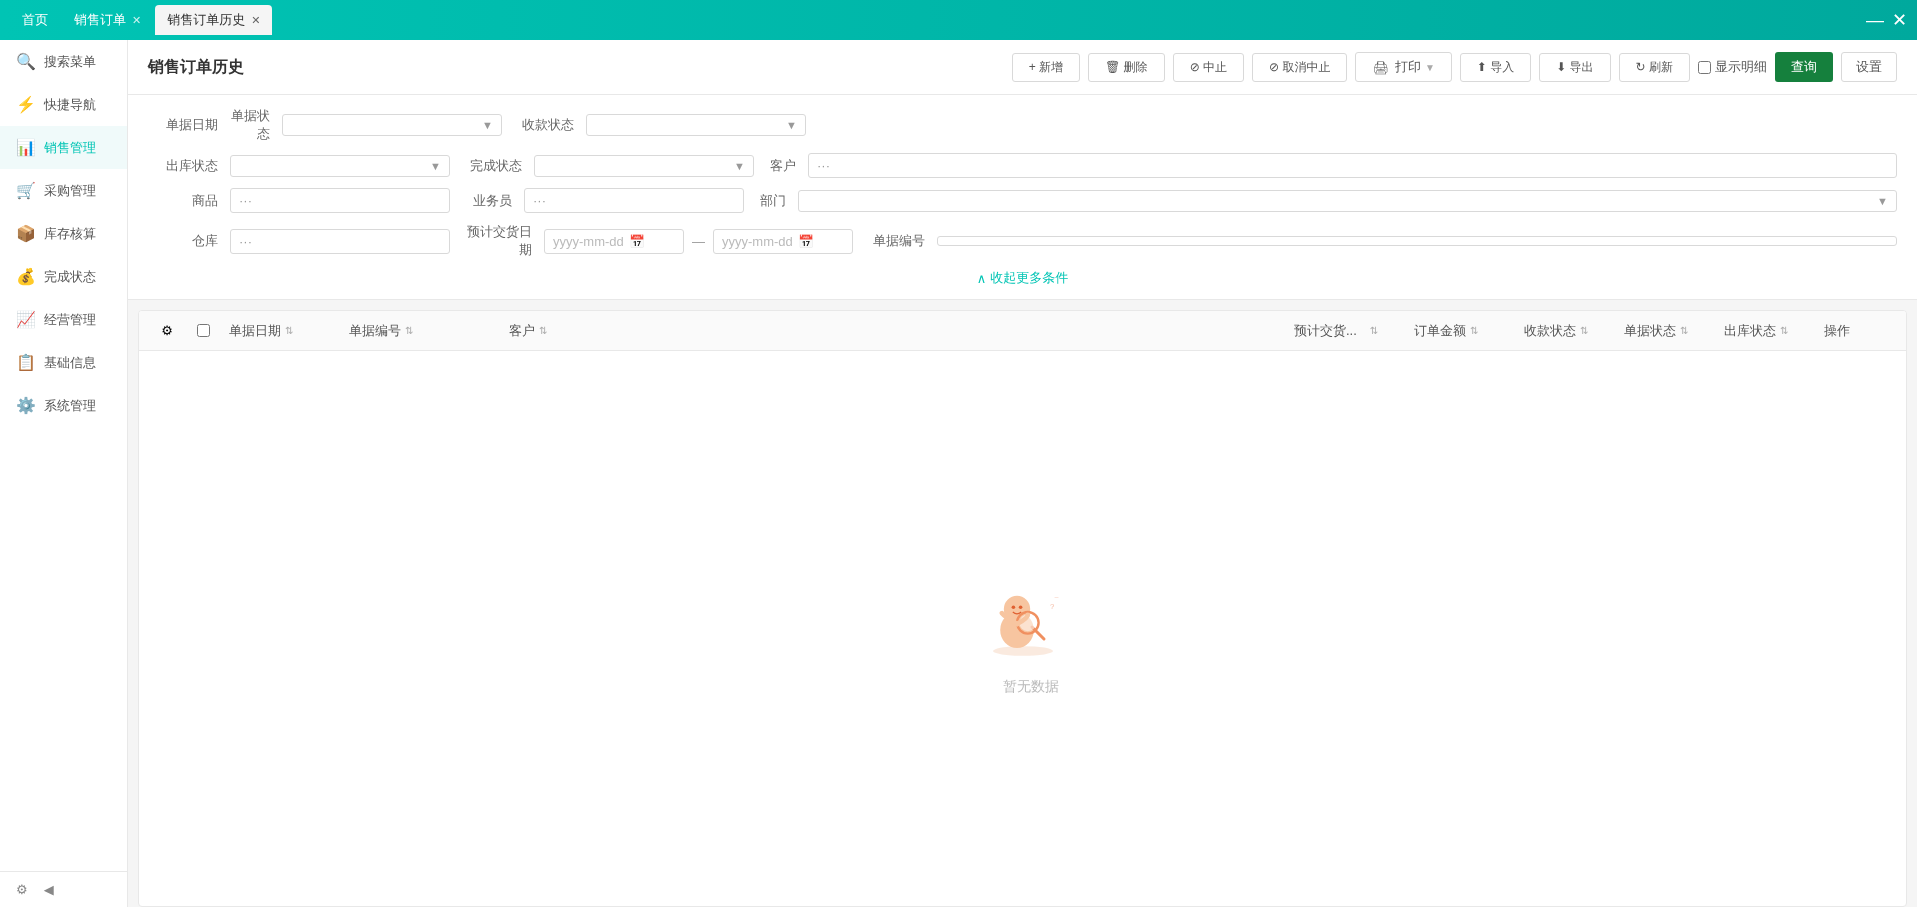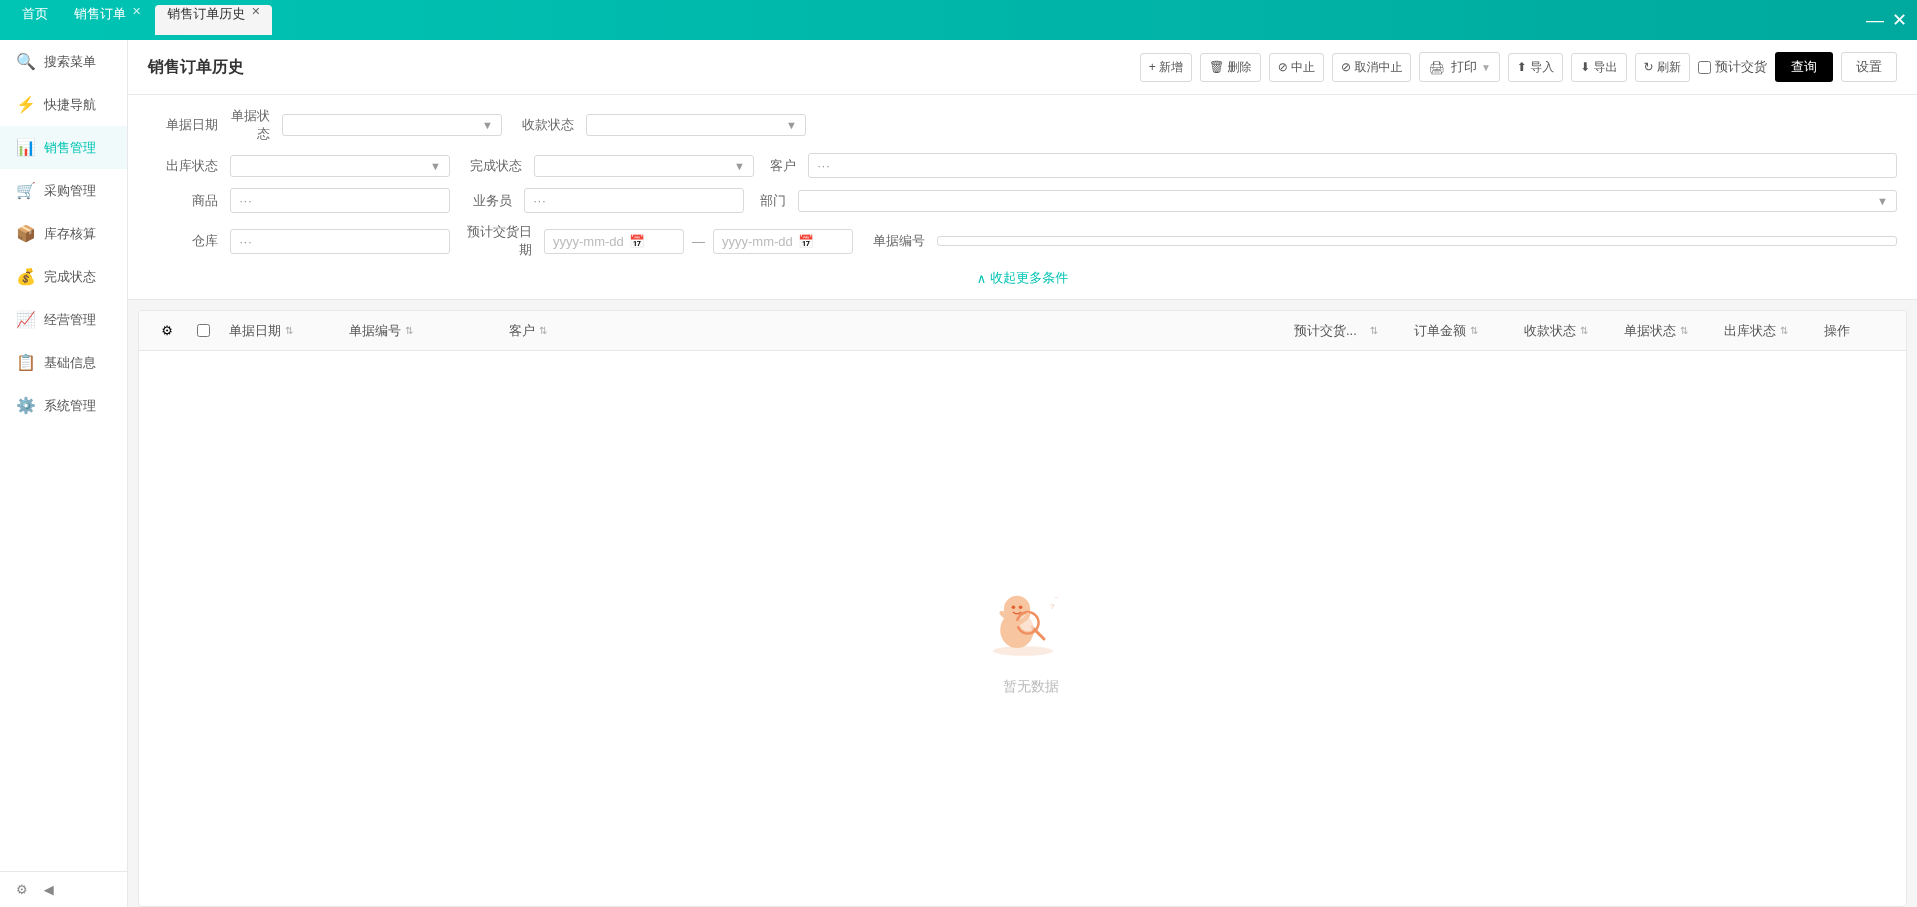--- a/index.html
+++ b/index.html
@@ -12,21 +12,21 @@
       display: flex;
       align-items: center;
       padding: 0 10px;
       gap: 2px;
       flex-shrink: 0;
     }
     .tab-item {
       height: 30px;
       padding: 0 12px;
       display: flex;
-      align-items: flex-start;
+      align-items: center;
       gap: 6px;
       cursor: pointer;
       border-radius: 4px 4px 0 0;
       color: #fff;
       font-size: 13px;
       position: relative;
     }
     .tab-item.active {
       background: #f5f5f5;
       color: #333;
@@ -112,30 +112,30 @@
     }
     .toolbar {
       display: flex;
       align-items: center;
       gap: 8px;
     }
     .toolbar-btn {
       display: flex;
       align-items: center;
       gap: 4px;
-      padding: 5px 8px;
+      padding: 5px 16px;
       border: 1px solid #d9d9d9;
       border-radius: 3px;
       background: #fff;
       cursor: pointer;
       color: #555;
       font-size: 12px;
     }
     .btn-query {
-      background: #000000;
+      background: #15803d;
       color: #fff;
       border: none;
       padding: 6px 16px;
       border-radius: 3px;
       cursor: pointer;
       font-size: 13px;
     }
     .btn-setting {
       background: #fff;
       color: #555;
@@ -434,21 +434,21 @@
           <button class="toolbar-btn">
             <span>🖨</span>
             <span style="margin-left:2px;">打印</span>
             <span style="font-size:10px;color:#aaa;">▼</span>
           </button>
           <button class="toolbar-btn">⬆ 导入</button>
           <button class="toolbar-btn">⬇ 导出</button>
           <button class="toolbar-btn">↻ 刷新</button>
           <label class="checkbox-label">
             <input type="checkbox" style="">
-            <span>预计交货</span>
+            <span>显示明细</span>
           </label>
           <button class="btn-query">查询</button>
           <button class="btn-setting">设置</button>
         </div>
       </div>
     </div>
 
     <div class="filter-area">
 
       <div class="filter-row">

